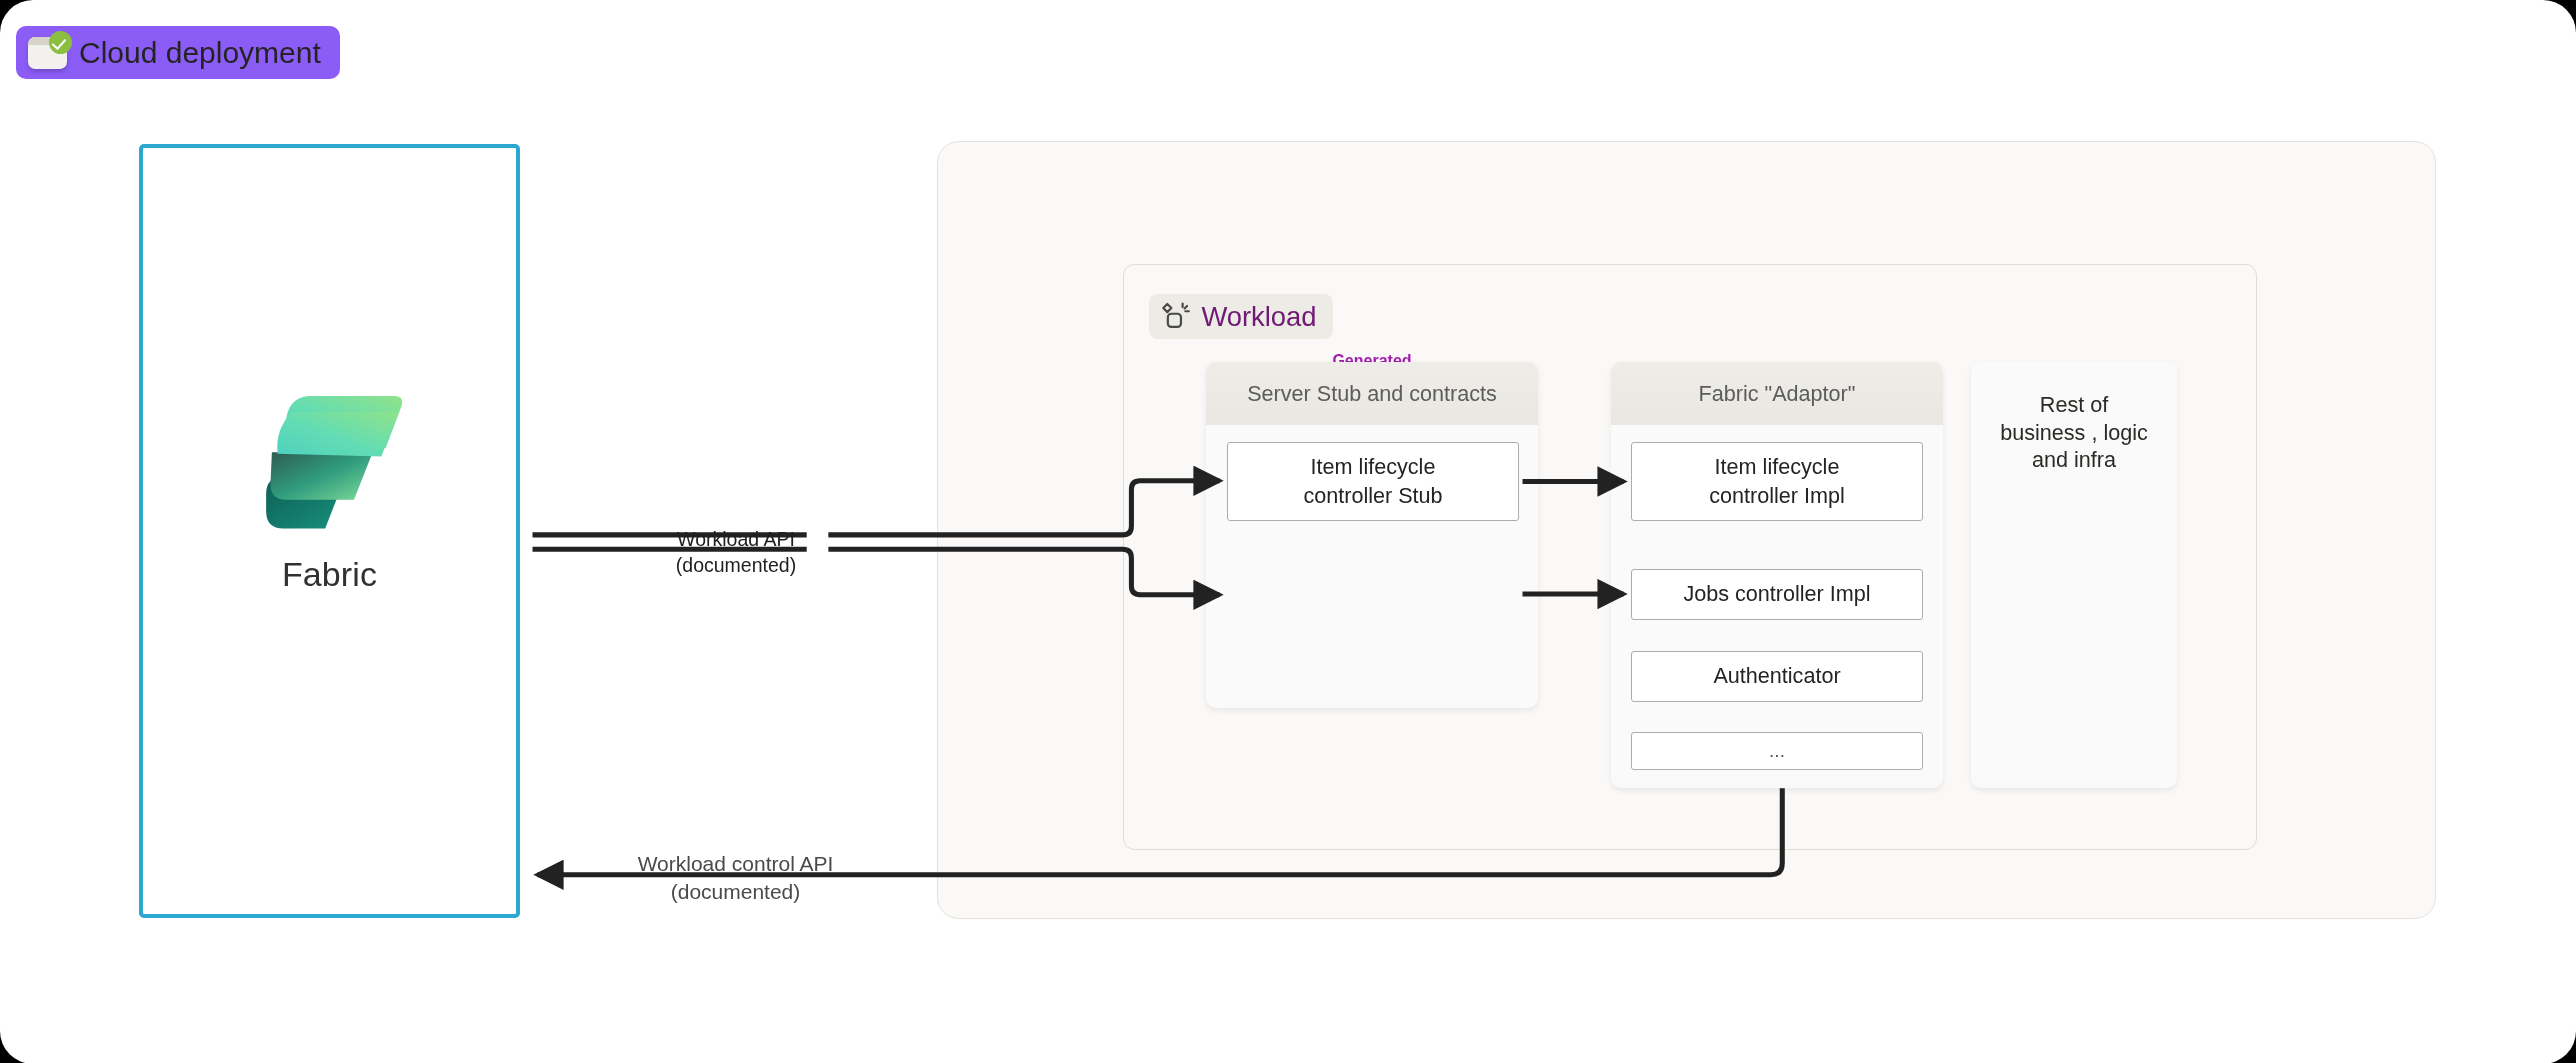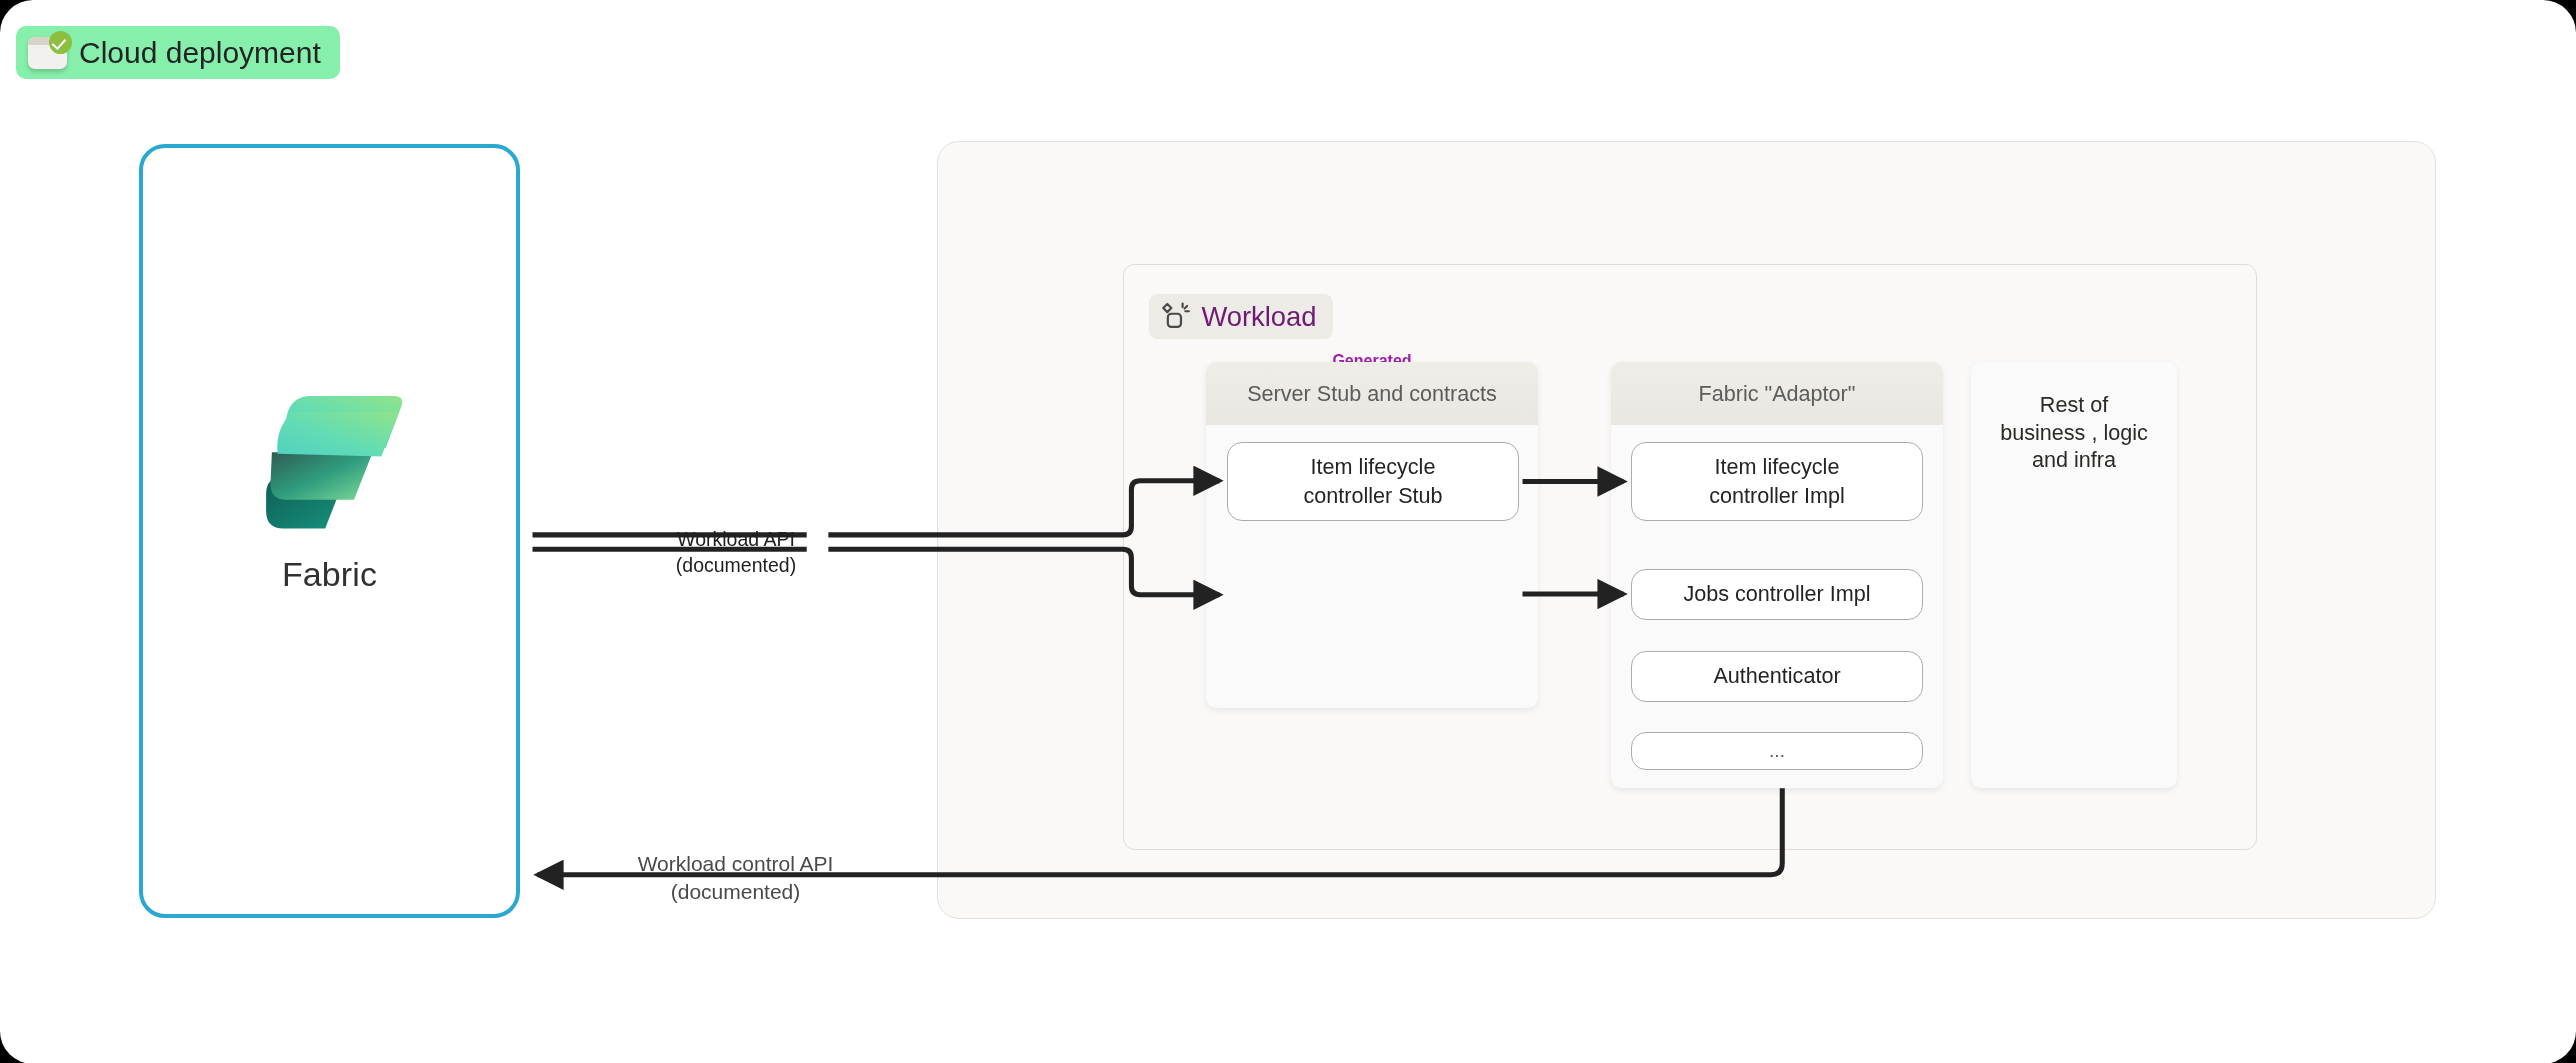--- a/index.html
+++ b/index.html
@@ -21,21 +21,21 @@
 
   
   #fabric-panel {
     position: absolute;
     left: 139px;
     top: 144px;
     width: 381px;
     height: 774px;
     background: #ffffff;
     border: 4.3px solid #2BA8D0;
-    border-radius: 26px;
+    border-radius: 5px;
     box-sizing: border-box;
   }
   #fabric-logo-wrap {
     position: absolute;
     left: 0;
     right: 0;
     top: 238px;
     display: flex;
     flex-direction: column;
     align-items: center;
@@ -62,21 +62,21 @@
     box-sizing: border-box;
   }
   #cloud-header {
     position: absolute;
     left: 16px;
     top: 26px;
     display: flex;
     align-items: center;
     height: 53px;
     padding: 0 19px 0 11.5px;
-    background: #86efac;
+    background: #8b5cf6;
     border-radius: 10px;
   }
   #cloud-icon {
     position: relative;
     width: 40px;
     height: 36px;
     margin-right: 11.5px;
     flex: none;
   }
   #cloud-icon .card {
@@ -193,21 +193,21 @@
     font-size: 21.6px;
     line-height: 1.28;
     color: #2A2A26;
   }
 
   
   .comp-box {
     position: absolute;
     background: #ffffff;
     border: 1.4px solid #ACACAC;
-    border-radius: 15px;
+    border-radius: 3px;
     box-sizing: border-box;
     display: flex;
     align-items: center;
     justify-content: center;
     text-align: center;
     font-size: 21.6px;
     line-height: 1.3;
     color: #242424;
   }
   .comp-box.tall   { height: 79px; }

